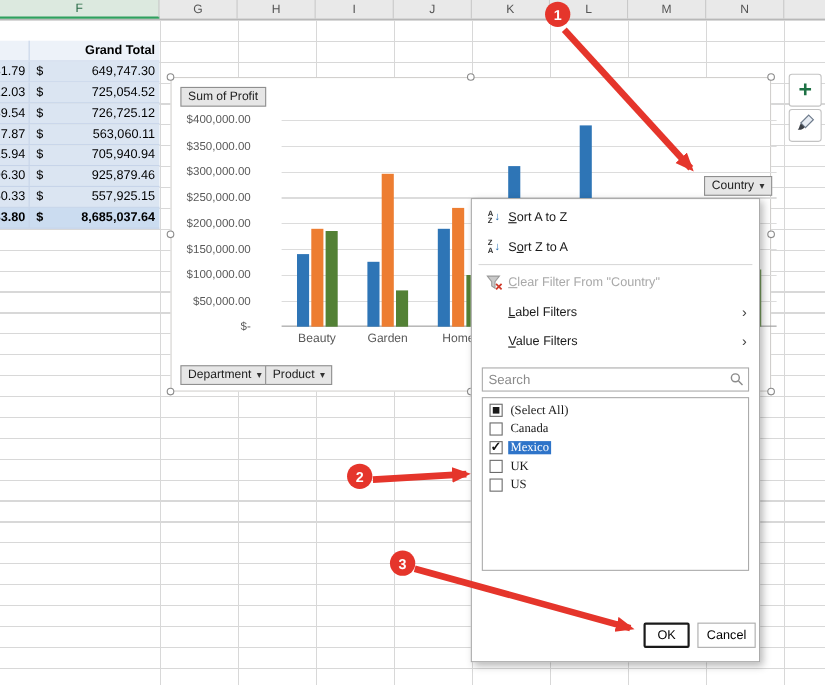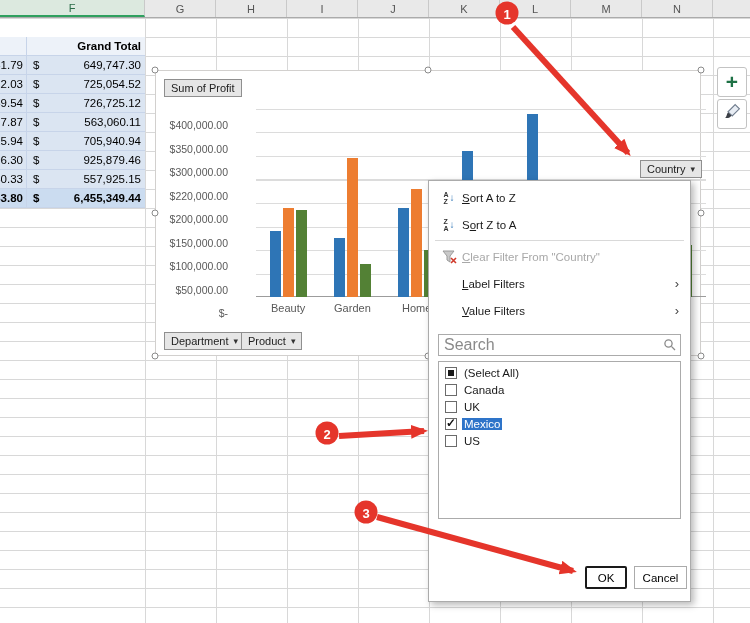--- a/index.html
+++ b/index.html
@@ -32,21 +32,21 @@
   .pt-row.total-row { background:#CBDCF0; font-weight:bold; }
 
   
   .chart { position:absolute; left:155px; top:70px; width:546px; height:286px; background:#fff;
     border:1px solid #D2D0CE; z-index:4; }
   .handle { position:absolute; width:7px; height:7px; background:#fff; border:1px solid #8A8A8A;
     border-radius:50%; z-index:6; transform:translate(-50%,-50%); }
   .fbtn { position:absolute; background:#E6E6E6; border:1px solid #8F8F8F; font-size:11px; color:#222;
     display:flex; align-items:center; gap:5px; padding:0 6px; height:18px; white-space:nowrap; }
   .dd-arrow::after { content:"▾"; font-size:9px; color:#333; }
-  .y-axis { position:absolute; left:0; top:16px; width:78px; height:100%; }
+  .y-axis { position:absolute; left:0; top:0; width:78px; height:100%; }
   .y-axis span { position:absolute; right:6px; font-size:10.5px; color:#595959; white-space:nowrap; }
   .plot { position:absolute; left:100px; top:38px; width:450px; height:188px; display:flex;
     border-bottom:1px solid #9C9C9C;
     background-image:repeating-linear-gradient(to bottom,#DCDCDC 0 1px,transparent 1px 23.5px); }
   .cat-group { flex:1; position:relative; height:188px; }
   .bars { position:absolute; left:0; right:0; bottom:0; display:flex; justify-content:center;
     align-items:flex-end; gap:2px; }
   .bar { width:11px; }
   .cat-label { position:absolute; top:193px; left:-12px; right:-12px; text-align:center;
     font-size:11px; color:#595959; white-space:nowrap; }
@@ -60,29 +60,29 @@
   .mi-icon { width:26px; flex:0 0 26px; display:flex; align-items:center; justify-content:center; }
   .mi-key { text-decoration:underline; }
   .menu-item.disabled { color:#A8A8A8; }
   .submenu-arrow { position:absolute; right:11px; font-size:13px; color:#444; top:50%; transform:translateY(-54%); }
   .separator { height:1px; background:#D9D9D9; margin:2px 6px; }
   .sort-icon { display:flex; align-items:center; gap:1px; }
   .sort-letters { display:flex; flex-direction:column; font-size:7px; line-height:7px; font-weight:bold; color:#333; }
   .sort-down { font-size:10px; color:#2E75B6; line-height:10px; }
   .search-wrap { margin:10px 9px 0 9px; position:relative; }
   .search-wrap input { width:100%; height:22px; border:1px solid #ABABAB; font-family:inherit;
-    font-size:16px; padding:0 22px 0 5px; color:#333; outline:none; }
+    font-size:12px; padding:0 22px 0 5px; color:#333; outline:none; }
   .search-wrap input::placeholder { color:#8a8a8a; }
   .mag { position:absolute; right:5px; top:4px; }
   .listbox { margin:5px 9px 0 9px; border:1px solid #ABABAB; height:158px; overflow:hidden; padding-top:2px; background:#fff; }
   .chk-row { display:flex; align-items:center; height:17px; padding-left:6px; gap:5px; }
   .cb { width:12px; height:12px; flex:0 0 12px; border:1px solid #6B6B6B; background:#fff; position:relative; }
   .cb.indet::after { content:""; position:absolute; inset:2px; background:#1a1a1a; }
   .cb.checked::after { content:"✓"; position:absolute; top:-3px; left:0; font-size:12px; font-weight:bold; color:#111; }
-  .chk-label { padding:0 2px; }
+  .chk-label { padding:0 2px;font-family:Liberation Serif, serif; }
   .chk-label.selected { background:#2E74C9; color:#fff; }
   .btn-row { position:absolute; top:385px; right:3px; display:flex; gap:7px; }
   .btn { height:23px; background:#fff; border:1px solid #ABABAB; display:flex; align-items:center;
     justify-content:center; font-size:11.5px; font-family:inherit; cursor:default; }
   .btn.ok { width:42px; border:2px solid #1a1a1a; border-radius:2px; }
   .btn.cancel { width:53px; }
 
   
   .tool { position:absolute; left:717px; width:30px; height:30px; background:#fff; border:1px solid #C3C3C3;
     border-radius:3px; display:flex; align-items:center; justify-content:center; z-index:8; }
@@ -165,34 +165,34 @@
       <span class="pt-left">50.33</span>
       <span class="pt-cash">
           <i>$</i>
           <i>557,925.15</i>
         </span>
     </div>
     <div class="pt-row total-row">
       <span class="pt-left">33.80</span>
       <span class="pt-cash">
           <i>$</i>
-          <i>6,455,349.44</i>
+          <i>8,685,037.64</i>
         </span>
     </div>
   </div>
 
   <div class="chart">
     <div class="fbtn" style="left:8px; top:8px;">
       <span>Sum of Profit</span>
     </div>
     <div class="y-axis">
       <span style="top:32px">$400,000.00</span>
       <span style="top:56px">$350,000.00</span>
       <span style="top:79px">$300,000.00</span>
-      <span style="top:103px">$220,000.00</span>
+      <span style="top:103px">$250,000.00</span>
       <span style="top:126px">$200,000.00</span>
       <span style="top:150px">$150,000.00</span>
       <span style="top:173px">$100,000.00</span>
       <span style="top:197px">$50,000.00</span>
       <span style="top:220px">$-</span>
     </div>
     <div class="plot">
         <div class="cat-group">
           <div class="bars">
             <div class="bar" style="height: 65.8px; background: rgb(46, 117, 182);"></div>
@@ -329,26 +329,26 @@
     <div class="listbox">
       <div class="chk-row">
         <span class="cb indet"></span>
         <span class="chk-label">(Select All)</span>
       </div>
       <div class="chk-row">
         <span class="cb"></span>
         <span class="chk-label">Canada</span>
       </div>
       <div class="chk-row">
+        <span class="cb checked"></span>
+        <span class="chk-label selected">Mexico</span>
+      </div>
+      <div class="chk-row">
         <span class="cb"></span>
         <span class="chk-label">UK</span>
-      </div>
-      <div class="chk-row">
-        <span class="cb checked"></span>
-        <span class="chk-label selected">Mexico</span>
       </div>
       <div class="chk-row">
         <span class="cb"></span>
         <span class="chk-label">US</span>
       </div>
     </div>
 
     <div class="btn-row">
       <button class="btn ok">OK</button>
       <button class="btn cancel">Cancel</button>

